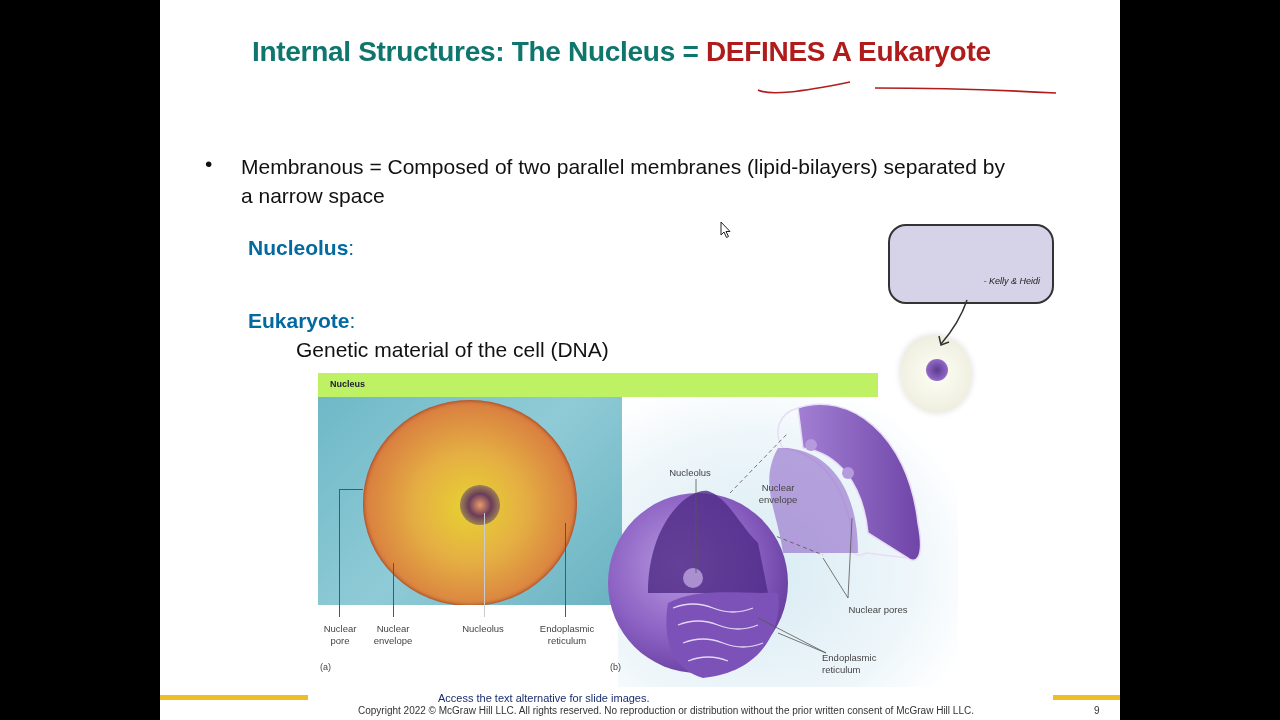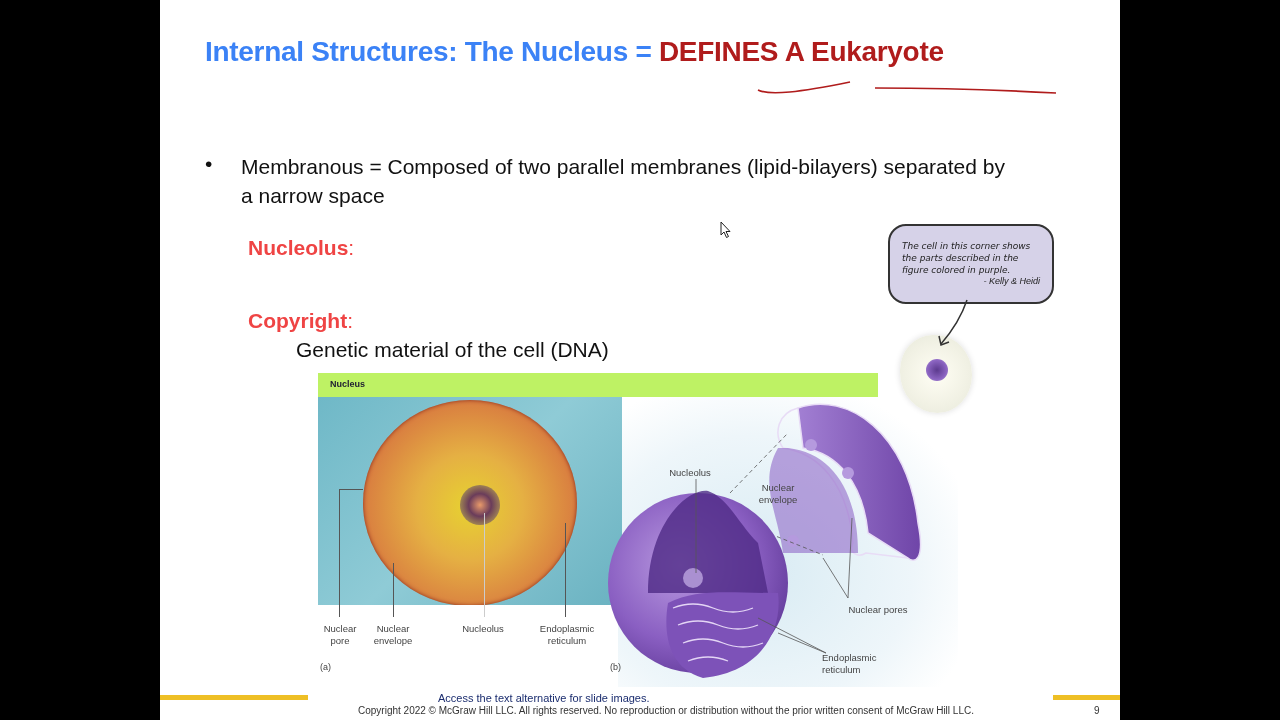--- a/index.html
+++ b/index.html
@@ -1,26 +1,26 @@
 <!DOCTYPE html>
 <html><head>
 <meta charset="utf-8">
 <style>
   html, body { margin:0; padding:0; }
   body { width:1280px; height:720px; background:#000; position:relative; overflow:hidden; font-family:"Liberation Sans", sans-serif; }
   .slide { position:absolute; left:160px; top:0; width:960px; height:720px; background:#fff; overflow:hidden; }
   .title { position:absolute; left:45px; top:36px; font-size:28px; font-weight:bold; letter-spacing:-0.3px; white-space:nowrap; }
-  .title .blue { color:#3b82f6; }
+  .title .blue { color:#0f766e;margin-left:47px; }
   .title .red { color:#b01c1c; }
   .ink { position:absolute; left:590px; top:76px; width:320px; height:24px; }
   .line1 { position:absolute; left:45px; top:107px; font-size:21px; color:#111; white-space:nowrap; }
   .bullet { position:absolute; left:45px; top:152px; font-size:21px; color:#111; }
   .bullet .dot { position:absolute; left:0; top:0; }
   .bullet .txt { position:absolute; left:36px; top:0; width:780px; line-height:29px; }
-  .term { position:absolute; left:88px; font-size:21px; color:#ef4444; white-space:nowrap; }
+  .term { position:absolute; left:88px; font-size:21px; color:#0369a1; white-space:nowrap; }
   .term b { font-weight:bold; }
   .def { position:absolute; left:136px; font-size:21px; color:#111; white-space:nowrap; }
   .cursor { position:absolute; left:560px; top:221px; }
   
   .fig { position:absolute; left:158px; top:373px; width:640px; height:310px; }
   .fighead { position:absolute; left:0; top:0; width:560px; height:24px; background:#bef264; }
   .fighead span { position:absolute; left:12px; top:6px; font-size:9px; font-weight:bold; color:#223; }
   .micro { position:absolute; left:0; top:24px; width:304px; height:208px; background:linear-gradient(135deg,#6fb8c7,#8fcbd6 50%,#6ab2c1); overflow:hidden; }
   .micro .cell { position:absolute; left:45px; top:3px; width:214px; height:206px; border-radius:50%; background:radial-gradient(circle at 50% 52%, #e7d230 0%, #e5b043 35%, #d97e40 70%, #c45a33 100%); box-shadow: inset 0 0 4px #8a2a1a; }
   .micro .nuc { position:absolute; left:142px; top:88px; width:40px; height:40px; border-radius:50%; background:radial-gradient(circle,#e99a6a 0%,#6a3c5a 40%,rgba(100,80,110,0.5) 75%,transparent 100%); }
@@ -53,21 +53,21 @@
     <path d="M125 12 C 180 12, 250 14, 306 17" stroke="#b01c1c" stroke-width="1.6" fill="none"></path>
   </svg>
 
 
   <div class="bullet">
     <span class="dot">•</span>
     <span class="txt">Membranous = Composed of two parallel membranes (lipid-bilayers) separated by a narrow space</span>
   </div>
 
   <div class="term" style="top:236px"><b>Nucleolus</b><span>:</span></div>
-  <div class="term" style="top:309px"><b>Copyright</b><span>:</span></div>
+  <div class="term" style="top:309px"><b>Eukaryote</b><span>:</span></div>
   <div class="def" style="top:338px">Genetic material of the cell (DNA)</div>
 
   <svg class="cursor" width="12" height="18" viewBox="0 0 12 18">
     <path d="M1 1 L1 14 L4 11 L6.5 16.5 L8.5 15.5 L6 10.5 L10 10.5 Z" fill="#fff" stroke="#222" stroke-width="1"></path>
   </svg>
 
   <div class="fig">
     <div class="bgb"></div>
     <div class="fighead">
         <span>Nucleus</span>
@@ -145,25 +145,20 @@
     <div class="lbl" style="left:504px; top:279px; width:70px; text-align:left">
         <div>Endoplasmic</div>
         <div>reticulum</div>
       </div>
   </div>
 
   <div class="minicell">
       <div class="n"></div>
     </div>
   <div class="bubble">
-    <div class="t">
-      <div>The cell in this corner shows</div>
-      <div>the parts described in the</div>
-      <div>figure colored in purple.</div>
-    </div>
     <div class="sig">- Kelly &amp; Heidi</div>
   </div>
   <svg style="position:absolute; left:775px; top:298px" width="40" height="52">
     <path d="M32 2 C 26 20, 18 32, 6 46" stroke="#333" stroke-width="1.5" fill="none"></path>
     <path d="M4 38 L6 47 L14 44" stroke="#333" stroke-width="1.5" fill="none"></path>
   </svg>
 
   <div class="bar" style="left:0; width:148px"></div>
   <div class="bar" style="left:893px; width:67px"></div>
   <div class="alt">Access the text alternative for slide images.</div>

